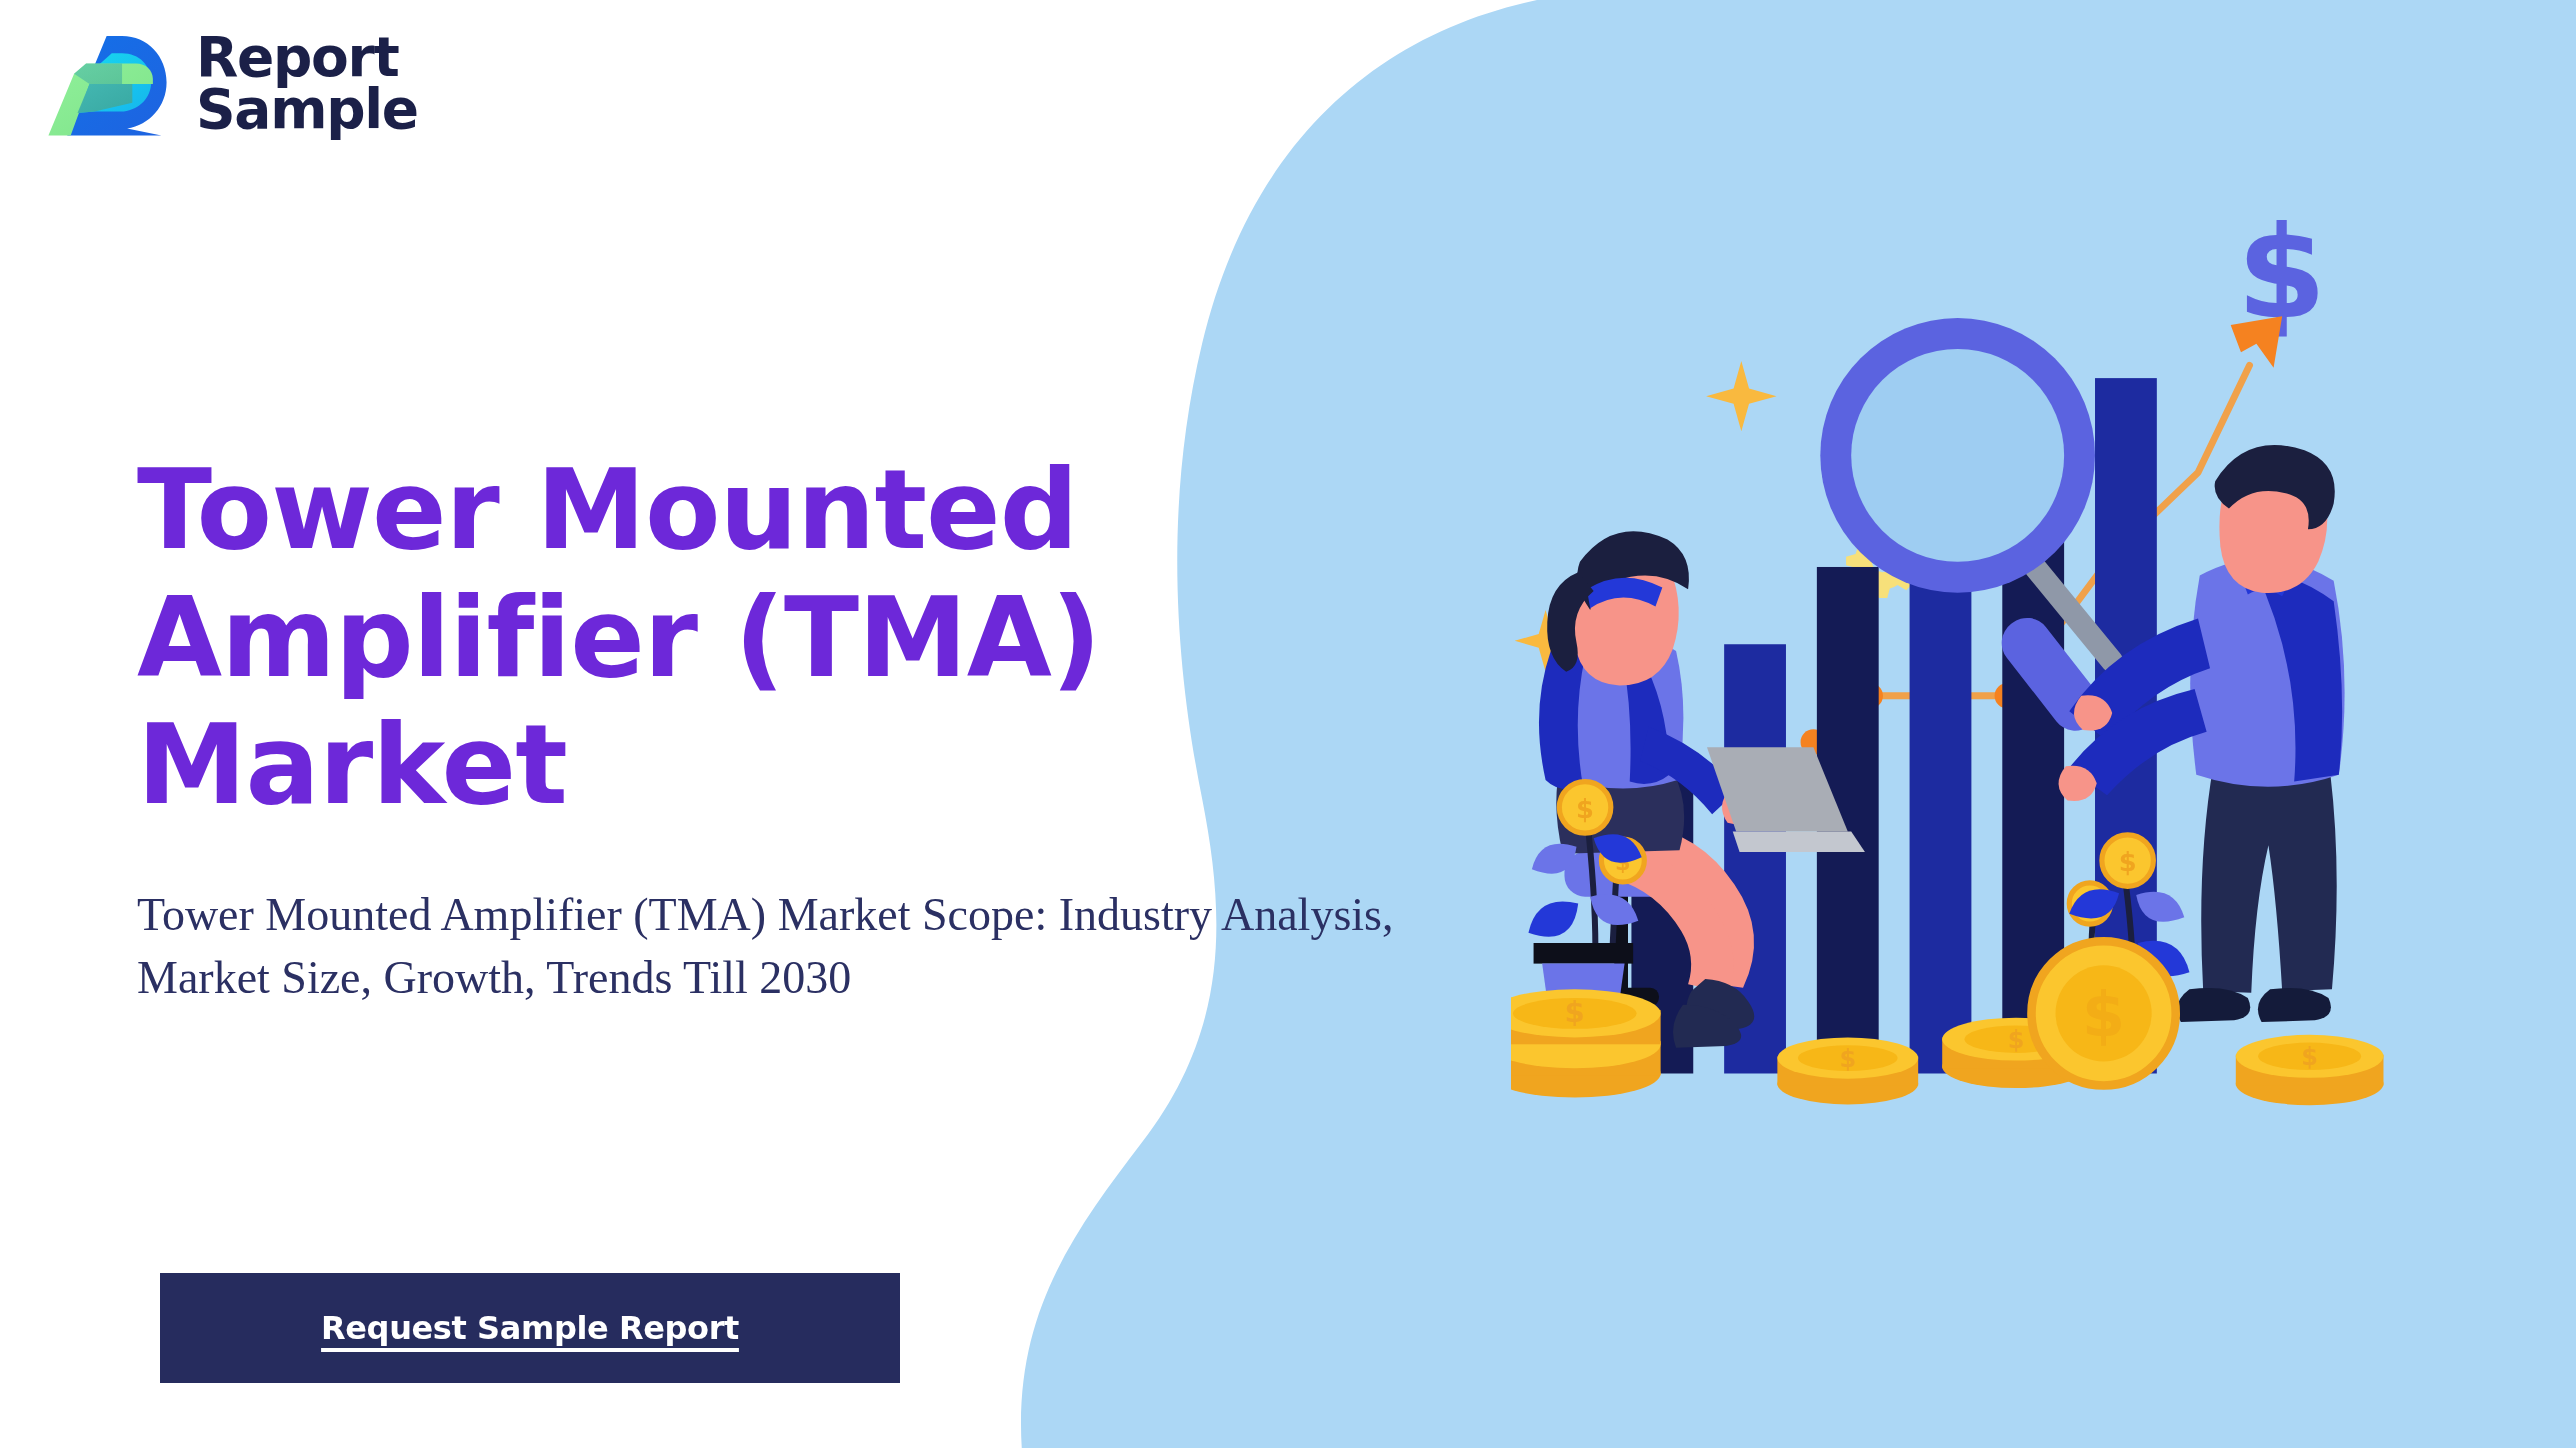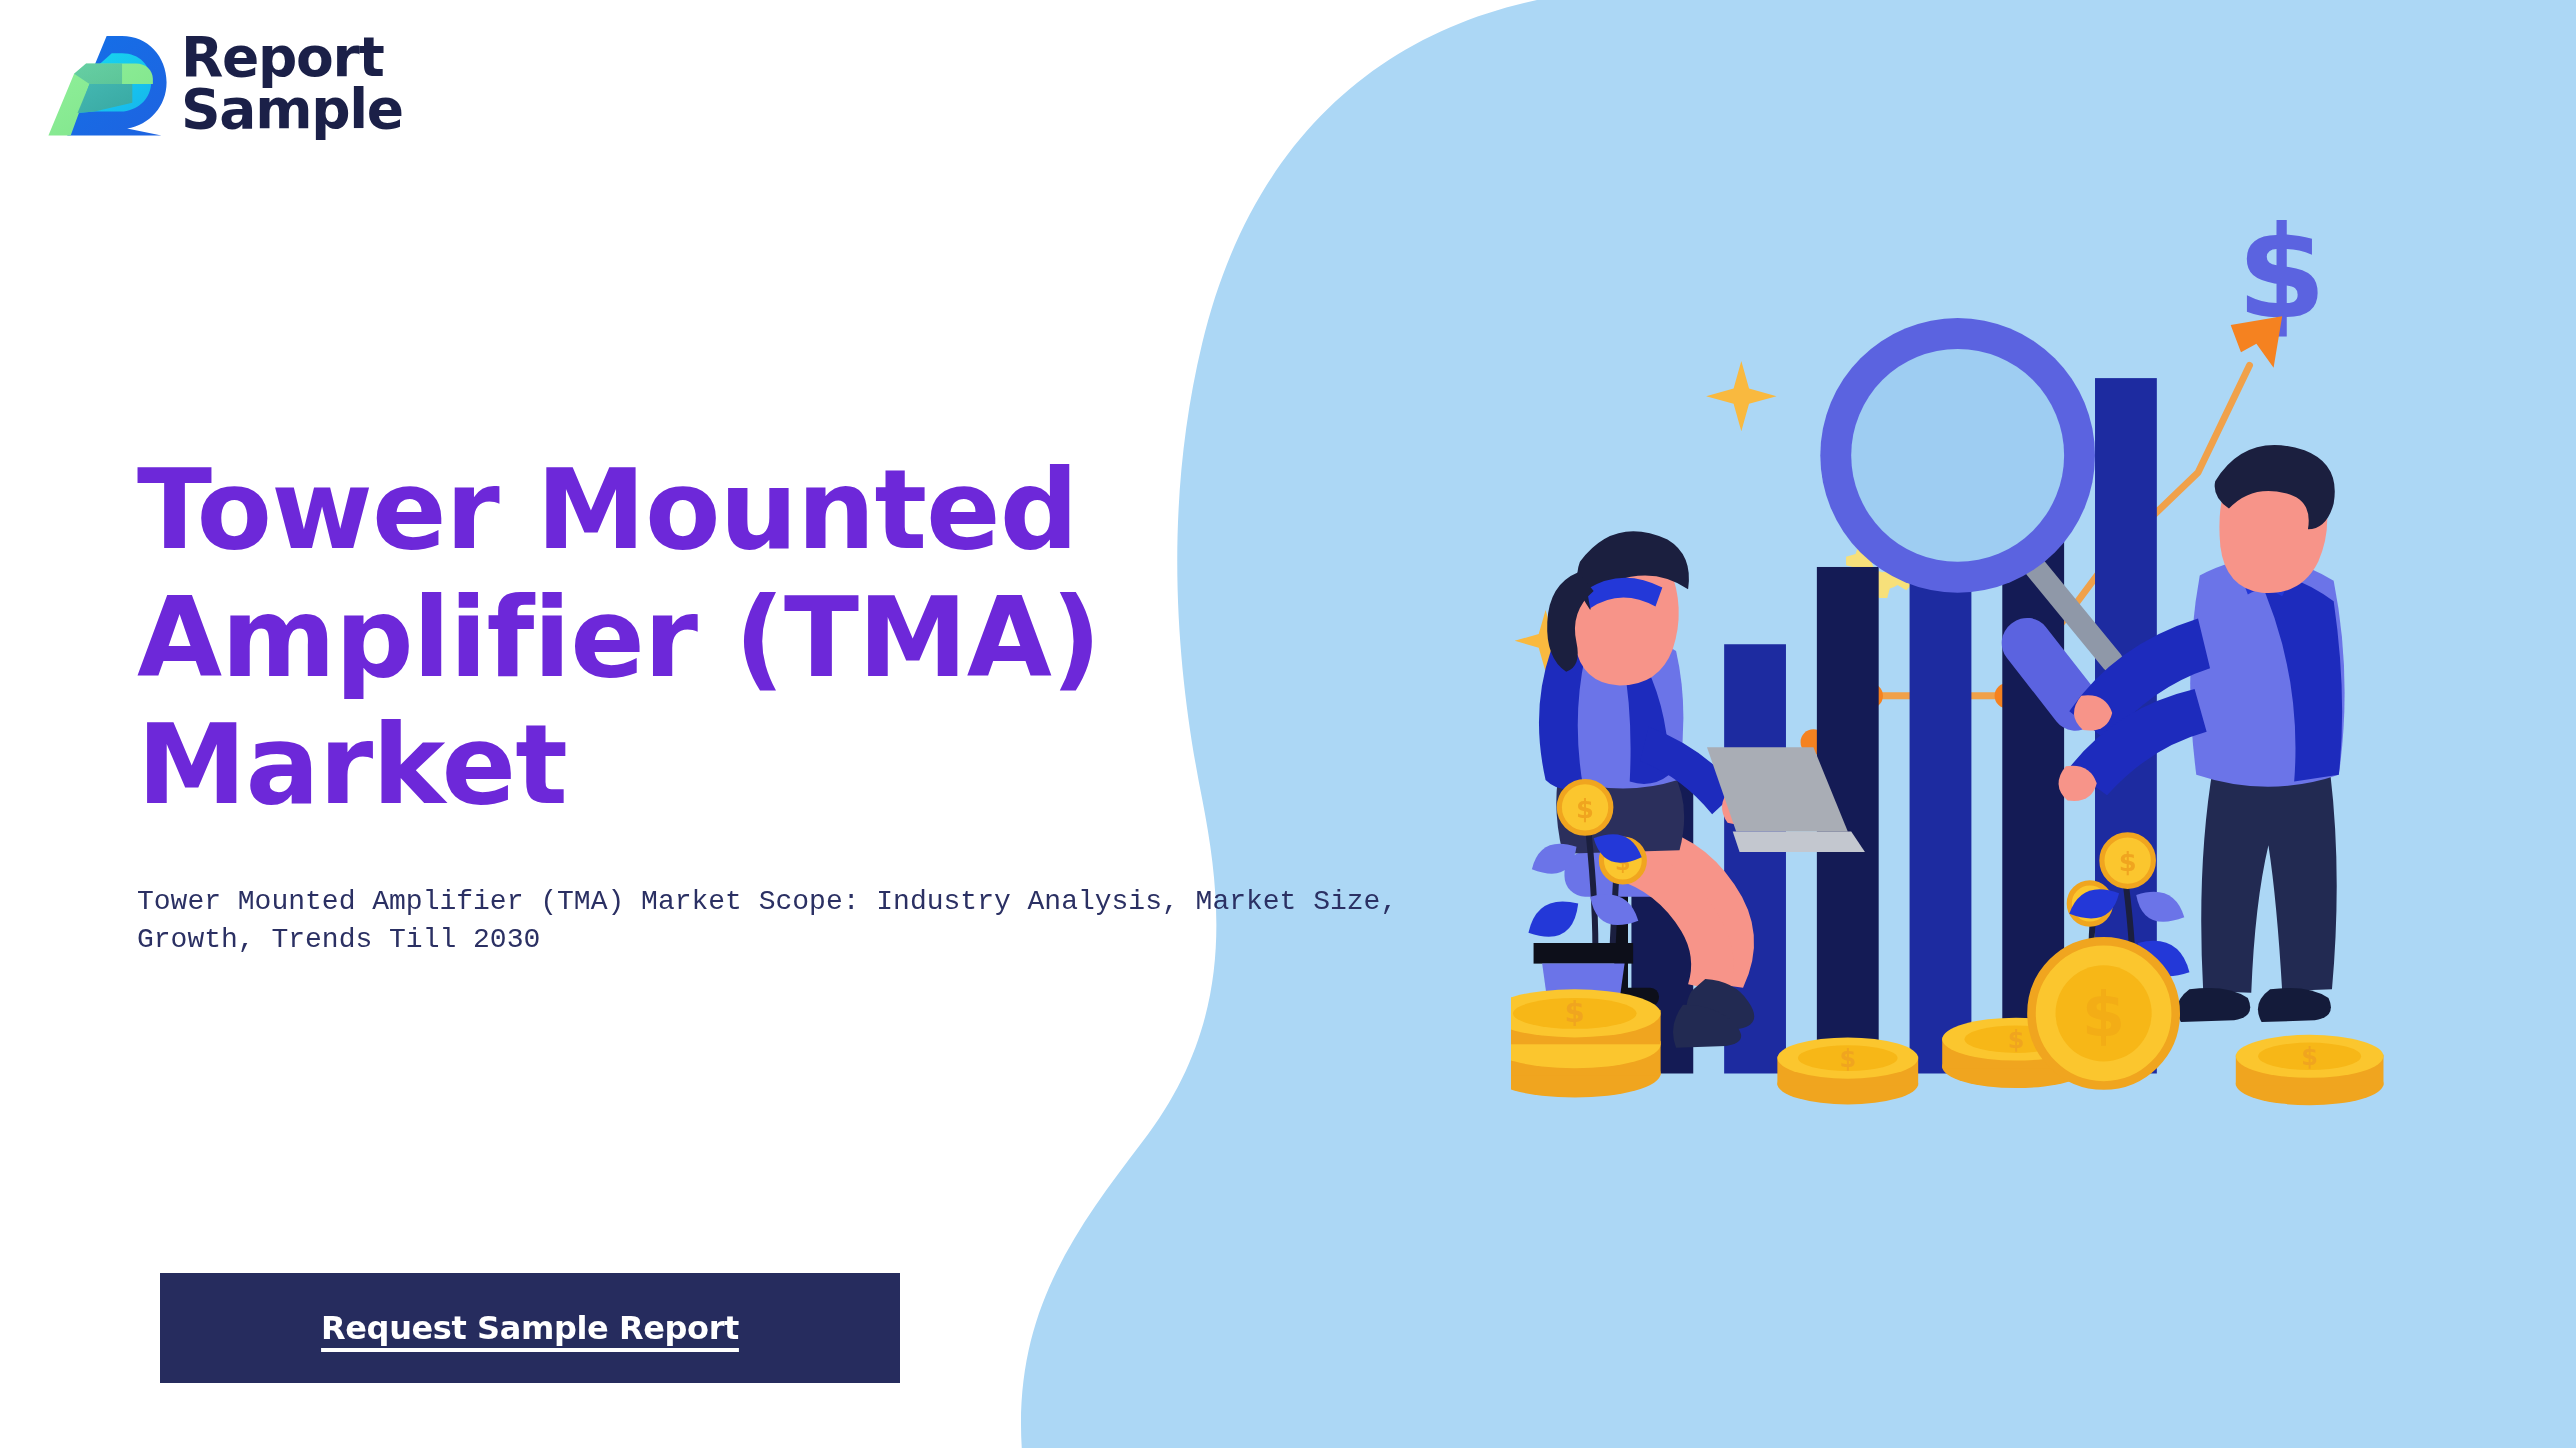--- a/index.html
+++ b/index.html
@@ -28,21 +28,21 @@
     z-index: 0;
   }
 
   
   .logo {
     position: absolute;
     left: 33px;
     top: 24px;
     display: flex;
     align-items: center;
-    gap: 11px;
+    gap: 26px;
     z-index: 5;
   }
   .logo-mark {
     width: 137px;
     height: 120px;
     flex: 0 0 auto;
   }
   .logo-word {
     display: flex;
     flex-direction: column;
@@ -70,23 +70,23 @@
     font-family: "DejaVu Sans", sans-serif;
     font-weight: 700;
     font-size: 110px;
     line-height: 1.16;
     letter-spacing: -0.9px;
     color: #6d28d9;
     white-space: pre-line;
   }
   .subhead {
     margin: 53px 0 0 0;
-    font-family: Liberation Mono, monospace;
+    font-family: Liberation Serif, serif;
     font-weight: 400;
-    font-size: 28px;
+    font-size: 46px;
     line-height: 1.38;
     color: #2b3063;
     max-width: 1374px;
   }
   .cta {
     position: absolute;
     left: 160px;
     top: 1273px;
     width: 740px;
     height: 110px;

